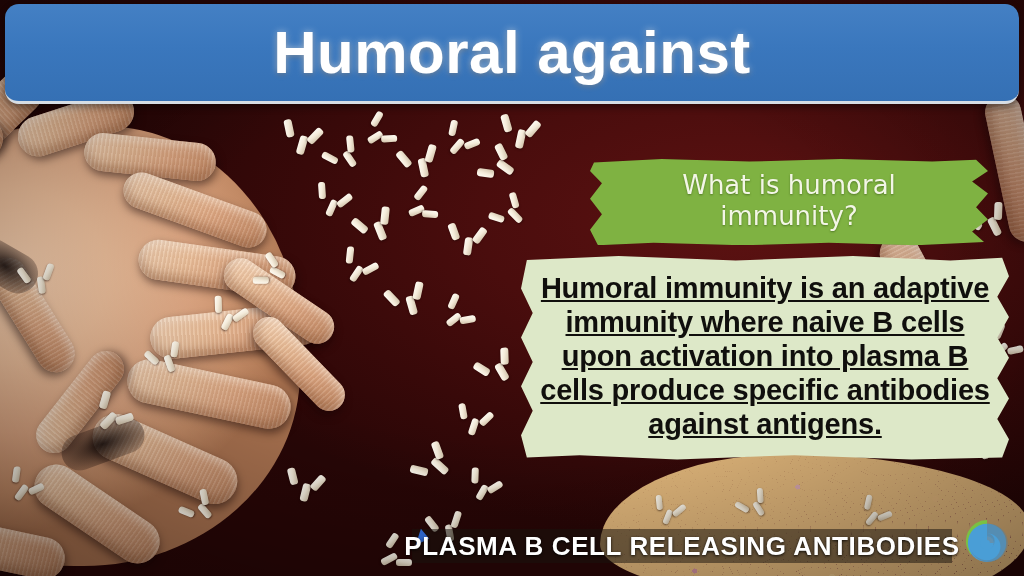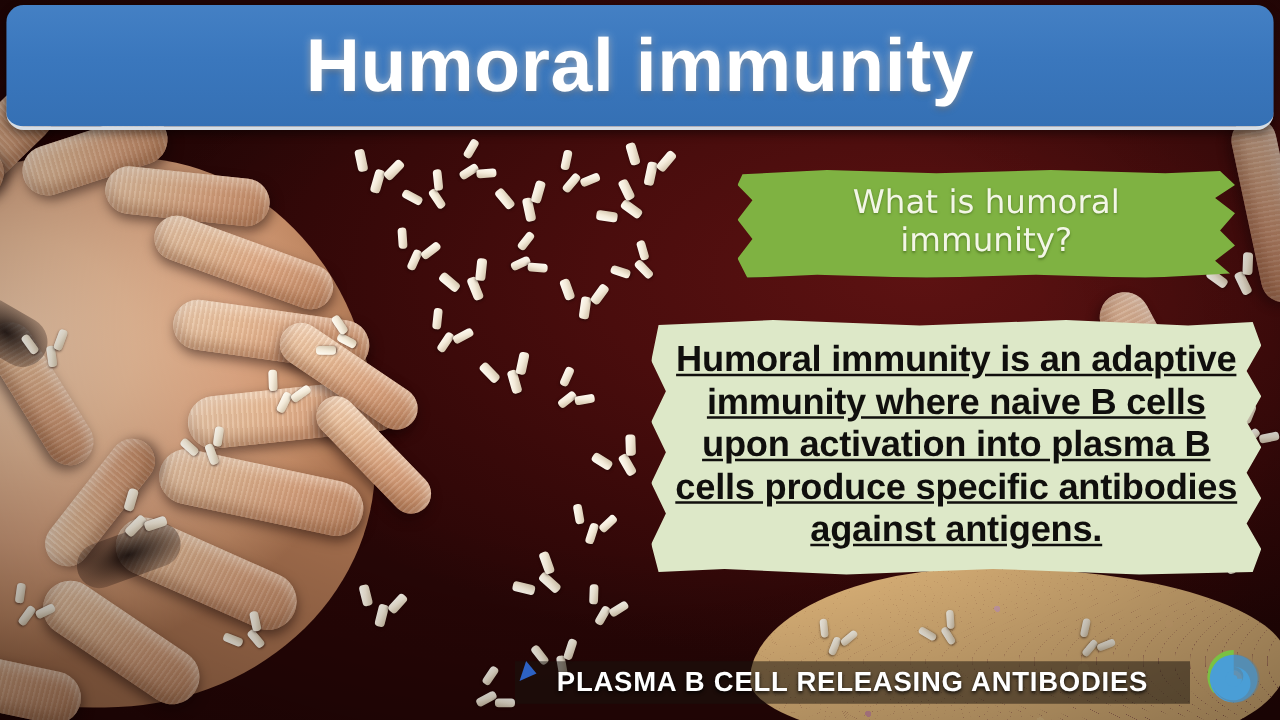--- a/index.html
+++ b/index.html
@@ -142,21 +142,21 @@
     font-weight: 700;
     letter-spacing: 0.5px;
     text-shadow: 0 0 7px rgba(255,255,255,0.55), 0 2px 5px rgba(0,0,0,0.35);
     white-space: nowrap;
   }
 
   
   .q-box {
     position: absolute;
     left: 590px;
-    top: 136px;
+    top: 159px;
     width: 358px;
     padding: 11px 20px 14px 20px;
     background: #7fb242;
     box-shadow: 2px 3px 10px rgba(0,0,0,0.45);
     
     clip-path: polygon(
       1% 4%, 18% 0%, 40% 3%, 63% 0%, 86% 3%, 97% 1%,
       100% 14%, 96% 26%, 100% 40%, 97% 56%, 100% 70%, 96% 84%, 99% 96%,
       82% 100%, 60% 97%, 38% 100%, 16% 97%, 2% 100%,
       0% 82%, 3% 64%, 0% 46%, 3% 28%, 0% 14%
@@ -211,21 +211,21 @@
   .caption-text {
     position: absolute;
     left: 412px;
     top: 529px;
     width: 540px;
     height: 34px;
     display: flex;
     align-items: center;
     justify-content: center;
     color: #ffffff;
-    font-size: 22px;
+    font-size: 26px;
     font-weight: 700;
     letter-spacing: 0.6px;
     text-shadow: 0 1px 3px rgba(0,0,0,0.85);
     white-space: nowrap;
   }
   .caption-marker {
     position: absolute;
     left: 418px;
     top: 530px;
     width: 0; height: 0;
@@ -453,21 +453,21 @@
   </div>
   <div class="ab" style="left:862px; top:500px; width:24px; height:26px; transform:rotate(40deg);">
     <b class="stem"></b>
       <i class="arm-l"></i>
       <i class="arm-r"></i>
   </div>
 
   <div class="bg-vignette"></div>
 
   <div class="title-banner">
-    <div class="title-text">Humoral immunity</div>
+    <div class="title-text">Humoral against</div>
   </div>
 
   <div class="q-box">
     <div class="q-text">What is humoral immunity?</div>
   </div>
 
   <div class="def-box">
     <div class="def-text">Humoral immunity is an adaptive immunity where naive B cells upon activation into plasma B cells produce specific antibodies against antigens.</div>
   </div>
 

